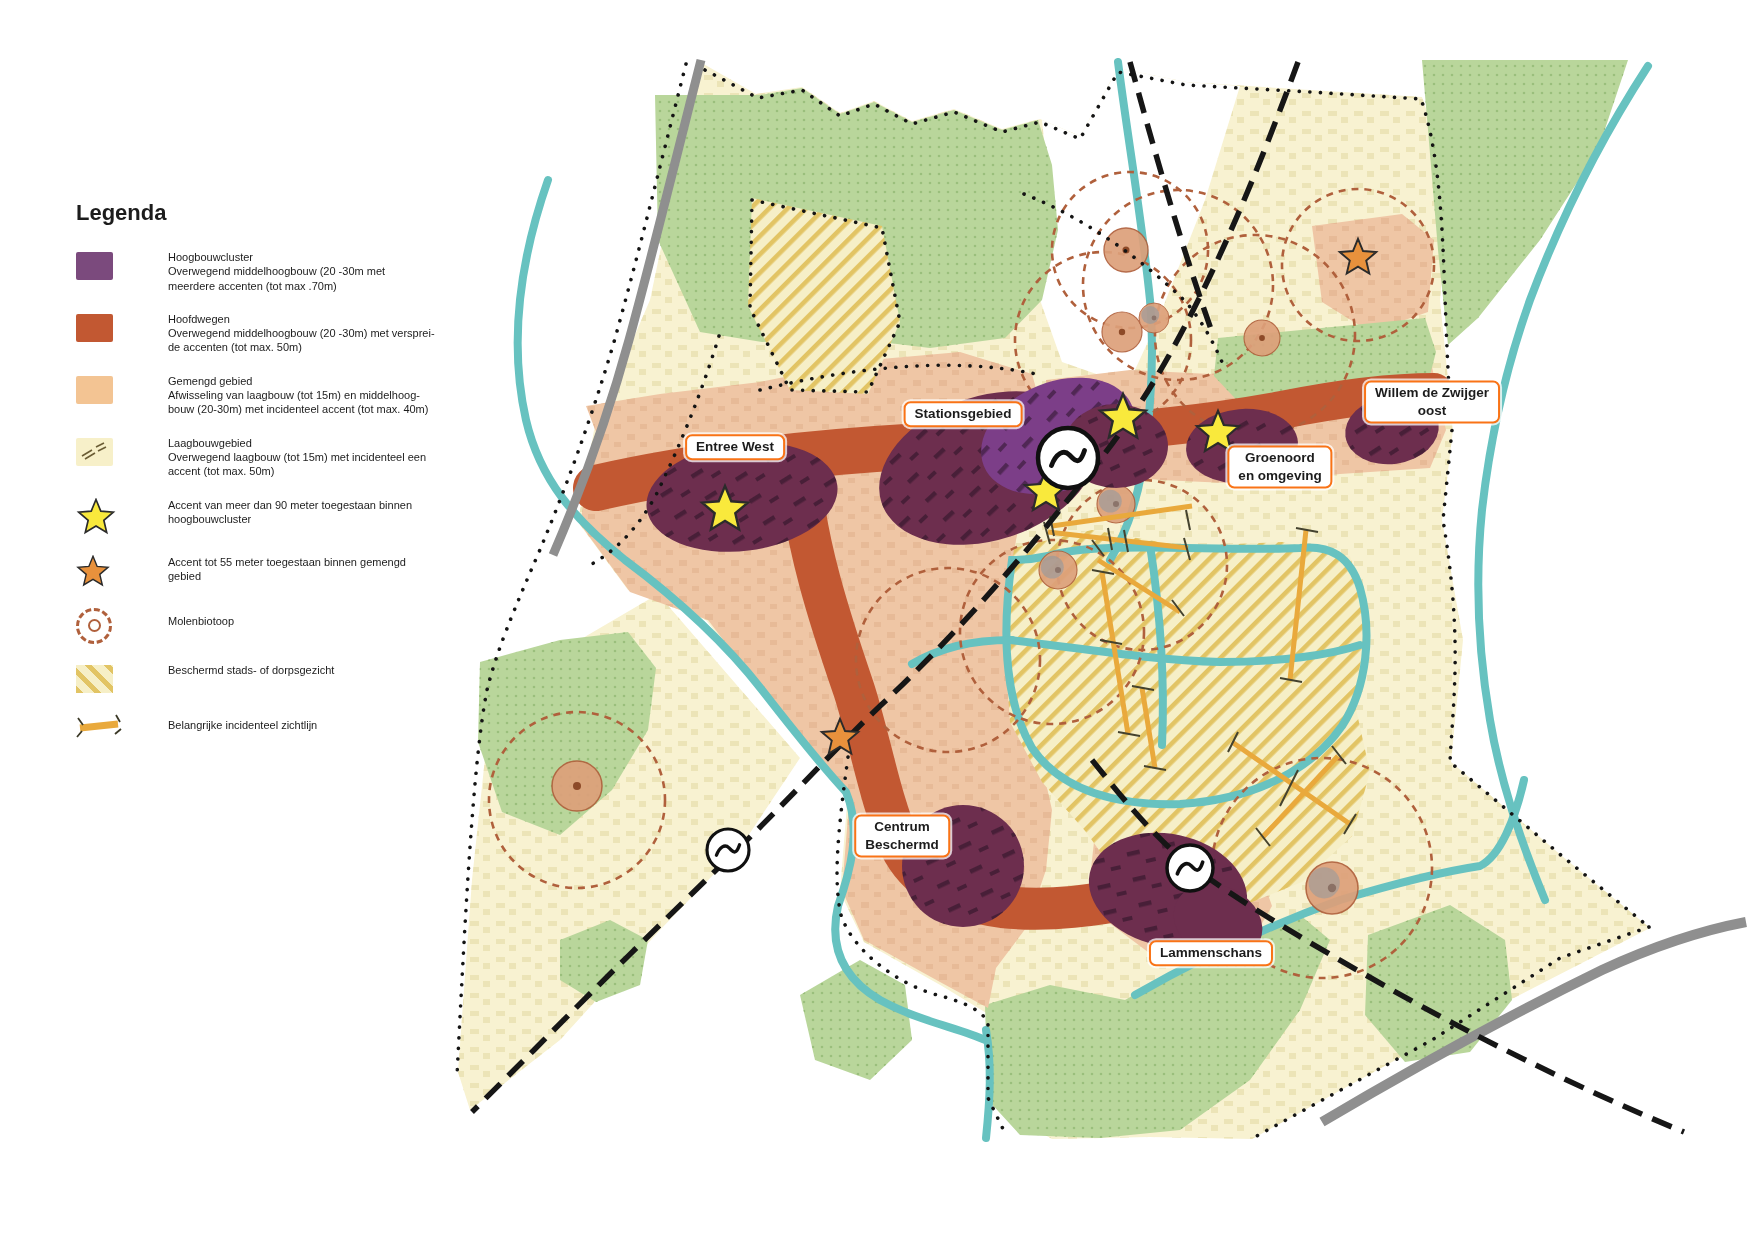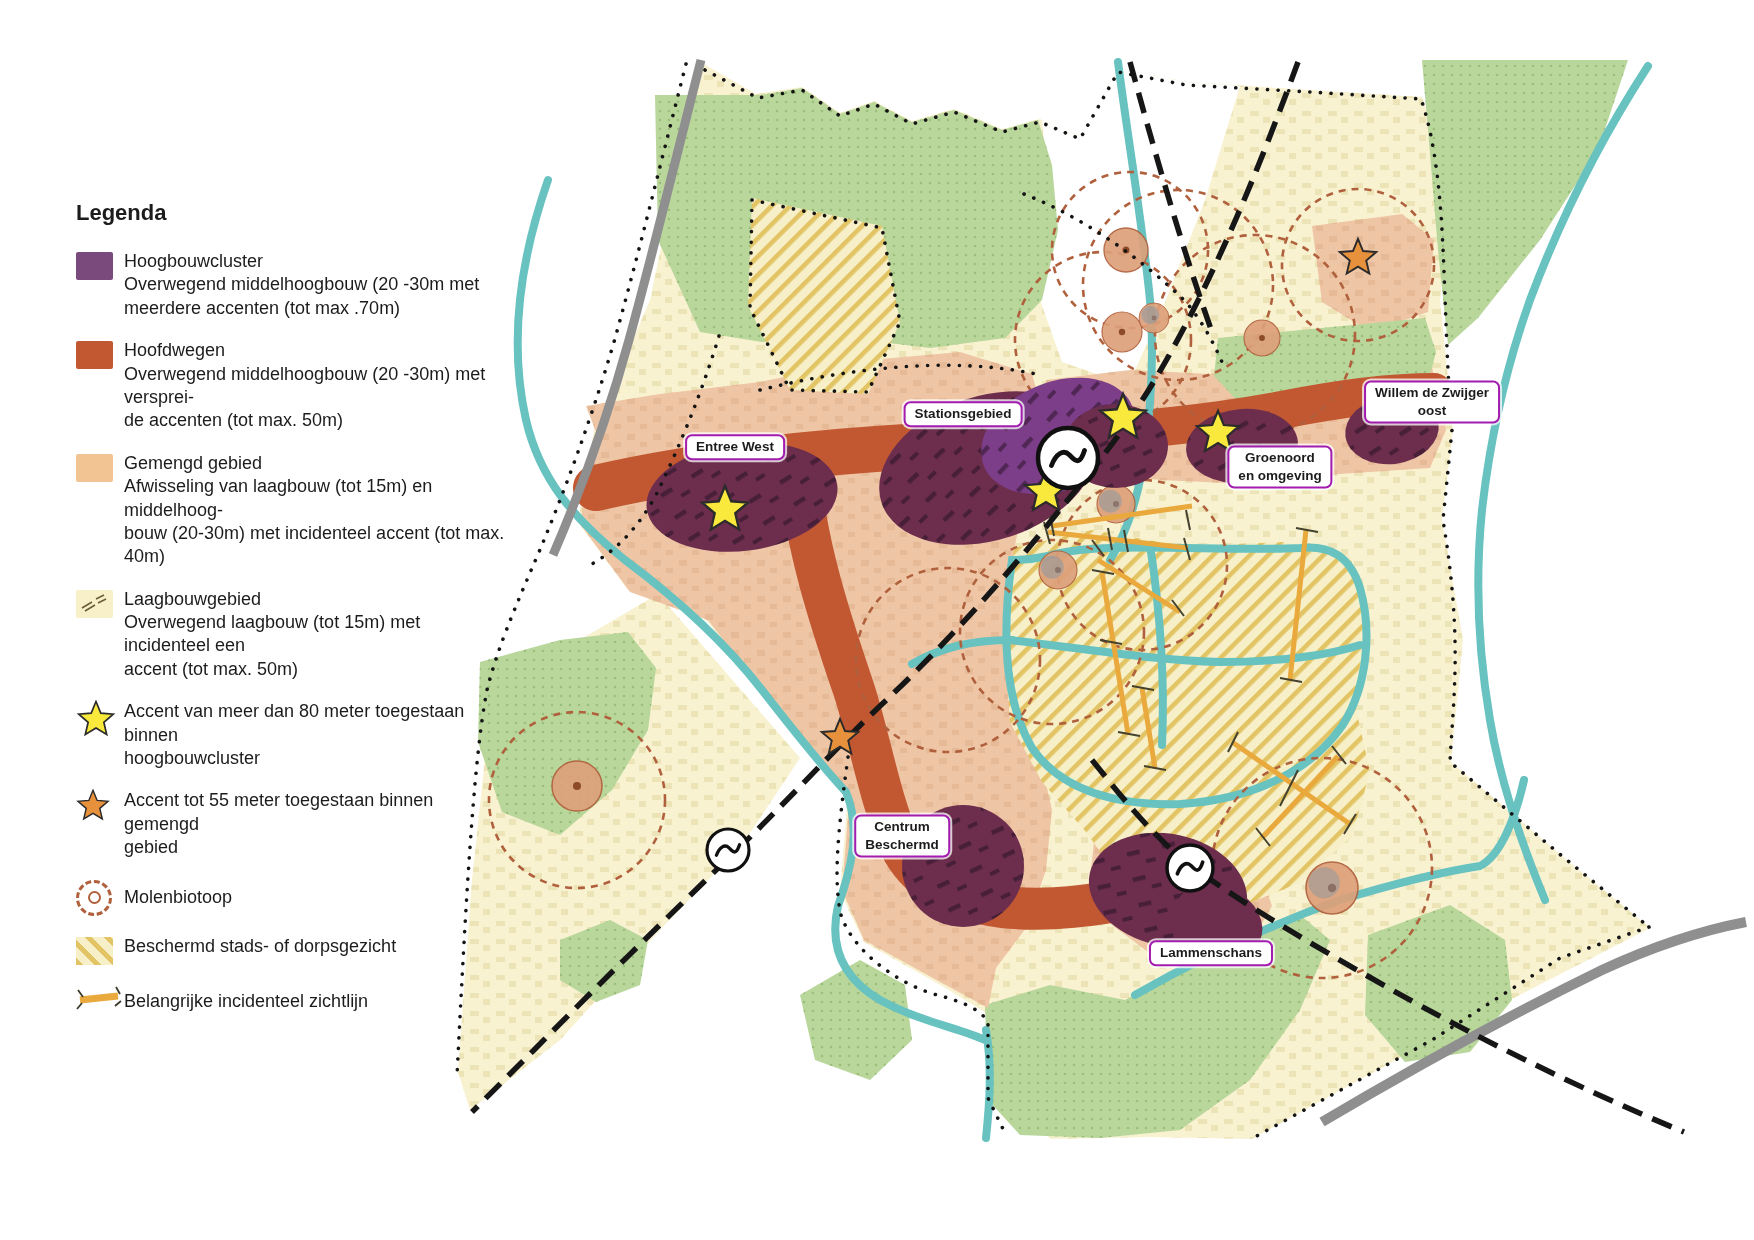--- a/index.html
+++ b/index.html
@@ -5,35 +5,35 @@
   html,body{margin:0;padding:0;background:#fff;}
   .canvas{position:relative;width:1754px;height:1240px;background:#fff;overflow:hidden;
           font-family:"Liberation Sans",sans-serif;color:#1c1c1c;}
   .map-svg{position:absolute;left:0;top:0;width:1754px;height:1240px;}
 
   
   .legend{position:absolute;left:76px;top:200px;width:432px;}
   .legend-title{font-size:22px;font-weight:700;margin-bottom:24px;}
   .legend-item{display:flex;align-items:flex-start;margin-bottom:19px;}
   .legend-sw{flex:0 0 48px;display:flex;justify-content:flex-start;}
-  .legend-text{font-size:18px;line-height:1.3;white-space:pre-line;}
+  .legend-text{font-size:11px;line-height:1.3;white-space:pre-line;margin-left:44px;}
   .sw-rect{width:37px;height:28px;border-radius:2px;display:inline-block;margin-top:2px;}
   .sw-purple{background:#7b4a7d;}
   .sw-red{background:#c25832;}
   .sw-salmon{background:#f3c493;}
   .sw-laag{background:#f7f0c9;position:relative;}
   .sw-hatch{width:37px;height:28px;display:inline-block;margin-top:2px;
             background:repeating-linear-gradient(45deg,#e2c464 0 5px,#f6efc7 5px 13px);}
   .sw-molen{width:30px;height:30px;border:3px dashed #b0603c;border-radius:50%;
             display:flex;align-items:center;justify-content:center;margin-top:1px;}
   .sw-molen-dot{width:9px;height:9px;border:2.5px solid #b0603c;border-radius:50%;background:#fff;}
 
   
   .area-label{position:absolute;transform:translate(-50%,-50%);background:#fff;
-      border:2px solid #a21caf;border-radius:7px;padding:2px 9px;font-size:13.5px;
+      border:2px solid #f97316;border-radius:7px;padding:2px 9px;font-size:13.5px;
       font-weight:700;line-height:1.3;text-align:center;white-space:pre-line;
       box-shadow:0 0 0 2px rgba(255,255,255,.75);}
 
   
   .g-fill{fill:#b9d69b}.g-dots{fill:url(#pgdots)}
   .y-fill{fill:#f8f2d1}.y-pat{fill:url(#pyblocks);opacity:.75}
   .s-fill{fill:#efc6a5}.s-pat{fill:url(#psblocks);opacity:.5}
   .hatch{fill:url(#phatch)}
   .corridor{stroke:#c25832;fill:none;stroke-linecap:round}
   .blob{fill:#6d2e4e}.blob2{fill:#7c3e88}.blobdash{fill:url(#pblobdash);opacity:.5}
@@ -340,21 +340,21 @@
 Overwegend laagbouw (tot 15m) met incidenteel een
 accent (tot max. 50m)</div>
   </div>
 
   <div class="legend-item">
     <div class="legend-sw">
       <svg width="40" height="38" viewBox="-24 -26 48 50">
         <path d="M0,-24 L6.3,-8.7 L22.8,-7.4 L10.3,3.3 L14.1,19.4 L0,10.8 L-14.1,19.4 L-10.3,3.3 L-22.8,-7.4 L-6.3,-8.7 Z" fill="#f9e93c" stroke="#2b2b2b" stroke-width="2.2"></path>
       </svg>
     </div>
-    <div class="legend-text">Accent van meer dan 80 meter toegestaan binnen
+    <div class="legend-text">Accent van meer dan 90 meter toegestaan binnen
 hoogbouwcluster</div>
   </div>
 
   <div class="legend-item">
     <div class="legend-sw">
       <svg width="34" height="33" viewBox="-24 -26 48 50">
         <path d="M0,-24 L6.3,-8.7 L22.8,-7.4 L10.3,3.3 L14.1,19.4 L0,10.8 L-14.1,19.4 L-10.3,3.3 L-22.8,-7.4 L-6.3,-8.7 Z" fill="#e8913c" stroke="#2b2b2b" stroke-width="2.2"></path>
       </svg>
     </div>
     <div class="legend-text">Accent tot 55 meter toegestaan binnen gemengd

